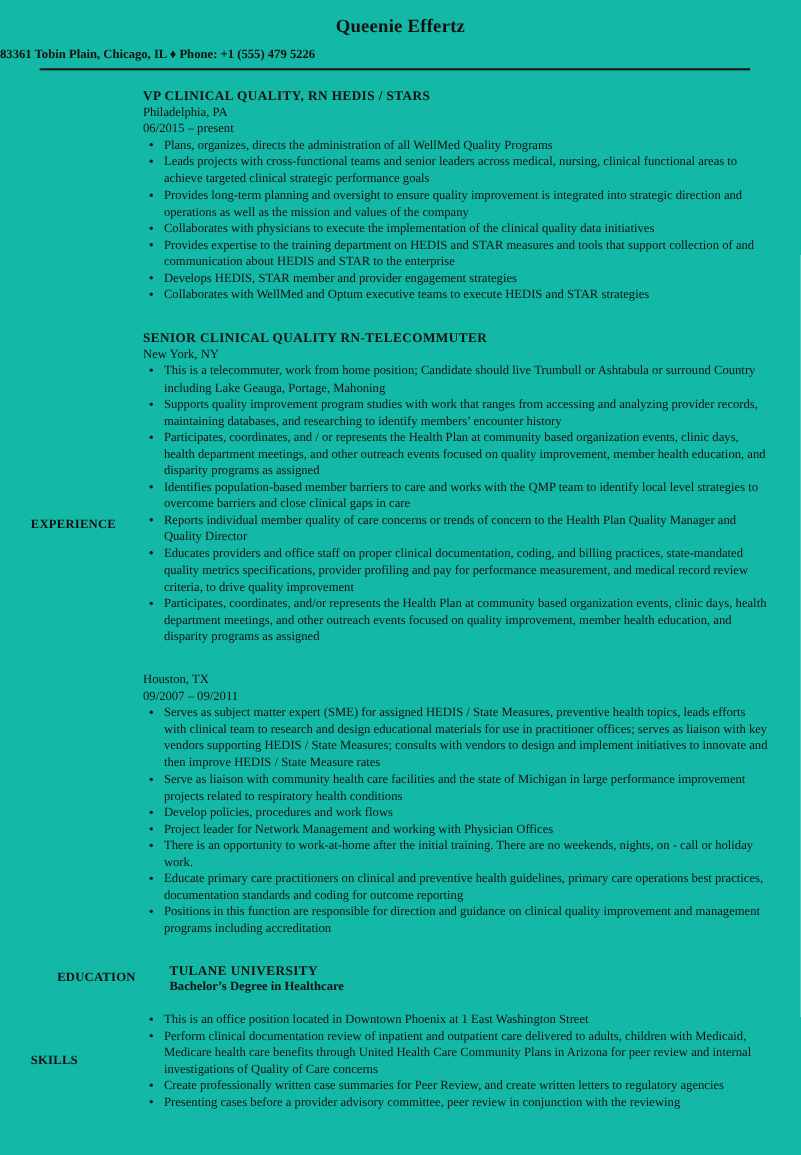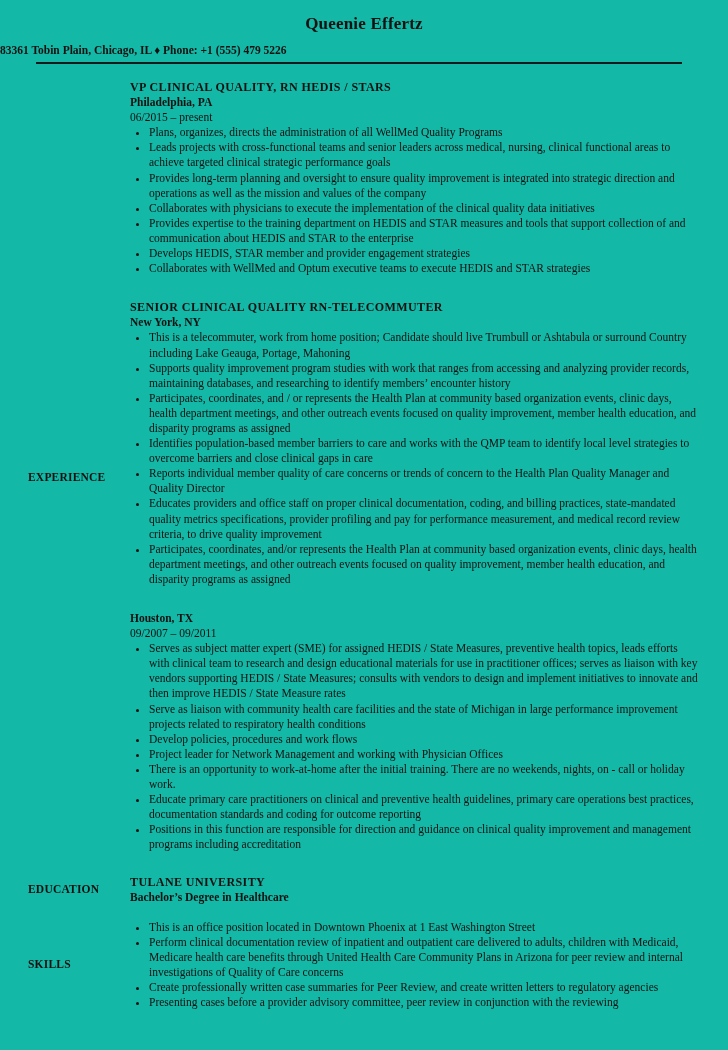--- a/index.html
+++ b/index.html
@@ -39,21 +39,21 @@
     border: none;
     border-top: 2px solid #1a1a1a;
     margin: 5px 46px 0 36px;
   }
   
   .row {
     display: flex;
     align-items: center;
   }
   .row-experience { margin-top: 16px; }
-  .row-education  { margin-top: 0px; }
+  .row-education  { margin-top: 0px; padding-left: 24px; }
   .row-skills     { margin-top: 15px; }
   .label {
     flex: 0 0 130px;
     width: 130px;
     box-sizing: border-box;
     padding-left: 28px;
     font-weight: bold;
     font-size: 11.5px;
     letter-spacing: 0.2px;
     line-height: 15.1px;
@@ -67,21 +67,21 @@
   }
   .job { margin-bottom: 24px; }
   .job:last-child { margin-bottom: 22px; }
   .job-title {
     font-weight: bold;
     font-size: 12px;
     letter-spacing: 0.4px;
     line-height: 15.1px;
   }
   .job-location {
-    font-weight: bold;
+    font-weight: normal;
     line-height: 15.1px;
   }
   .job-dates { line-height: 15.1px; }
   ul.bullets {
     margin: 0;
     padding-left: 19px;
     list-style: disc outside;
   }
   ul.bullets li {
     line-height: 15.1px;

